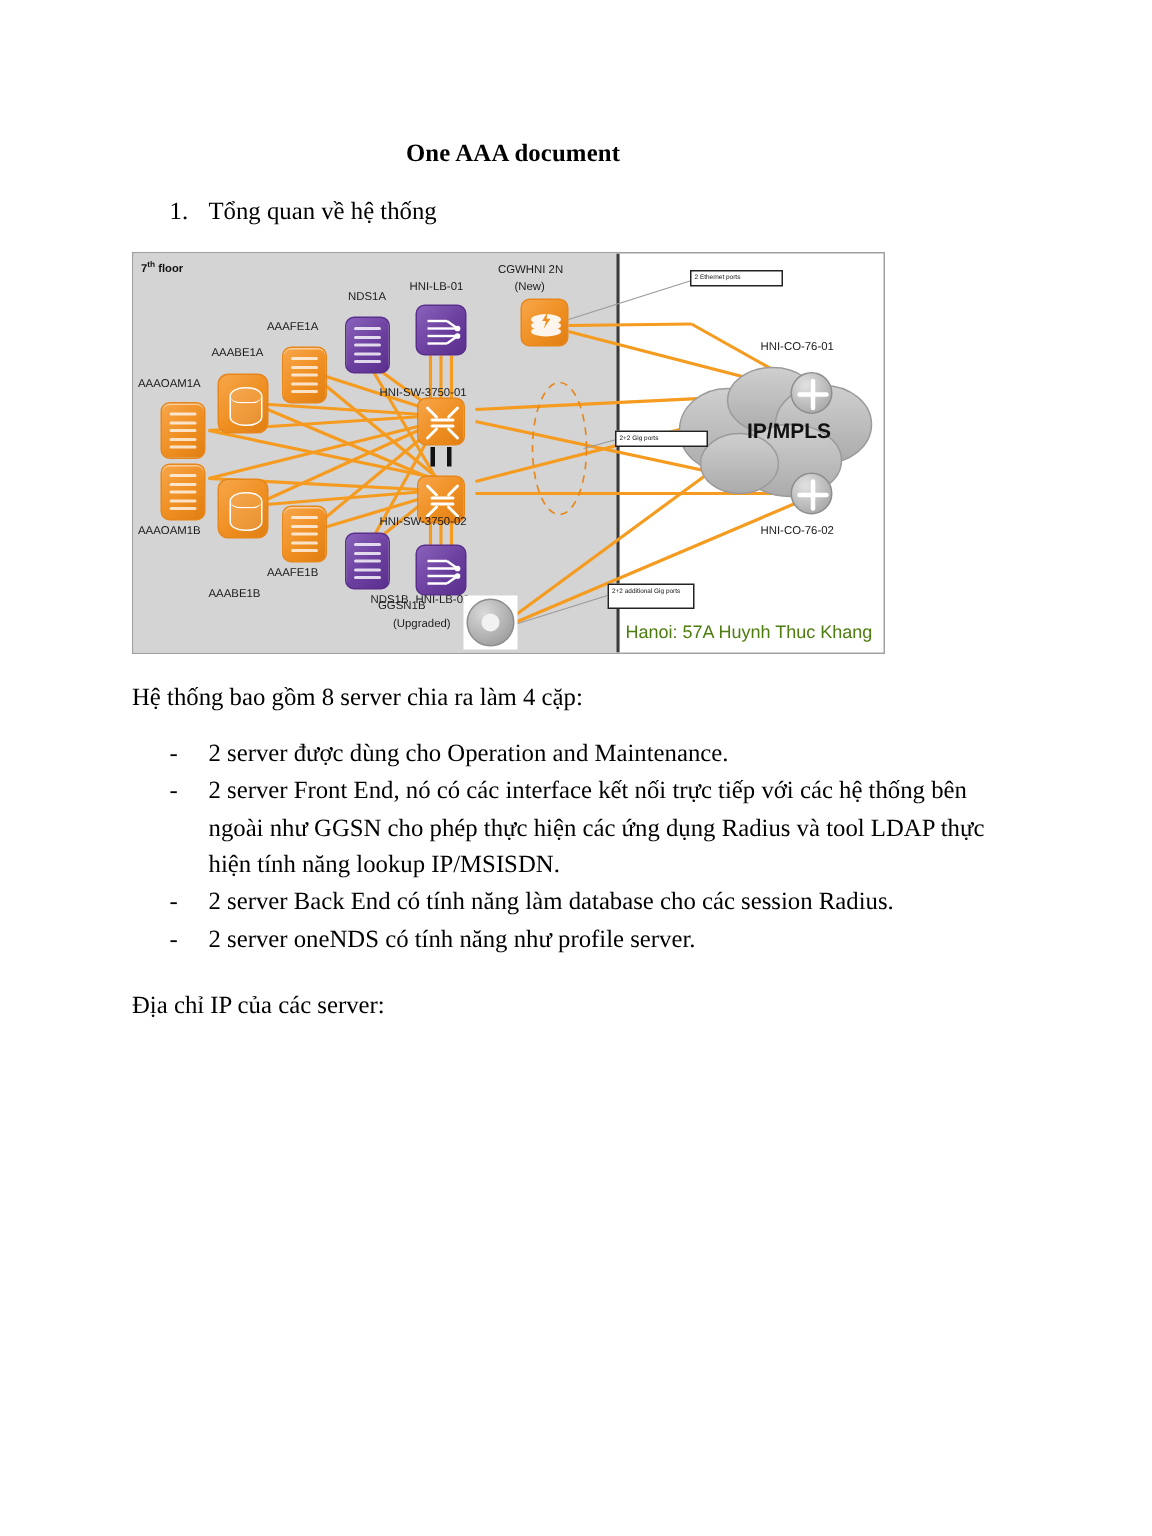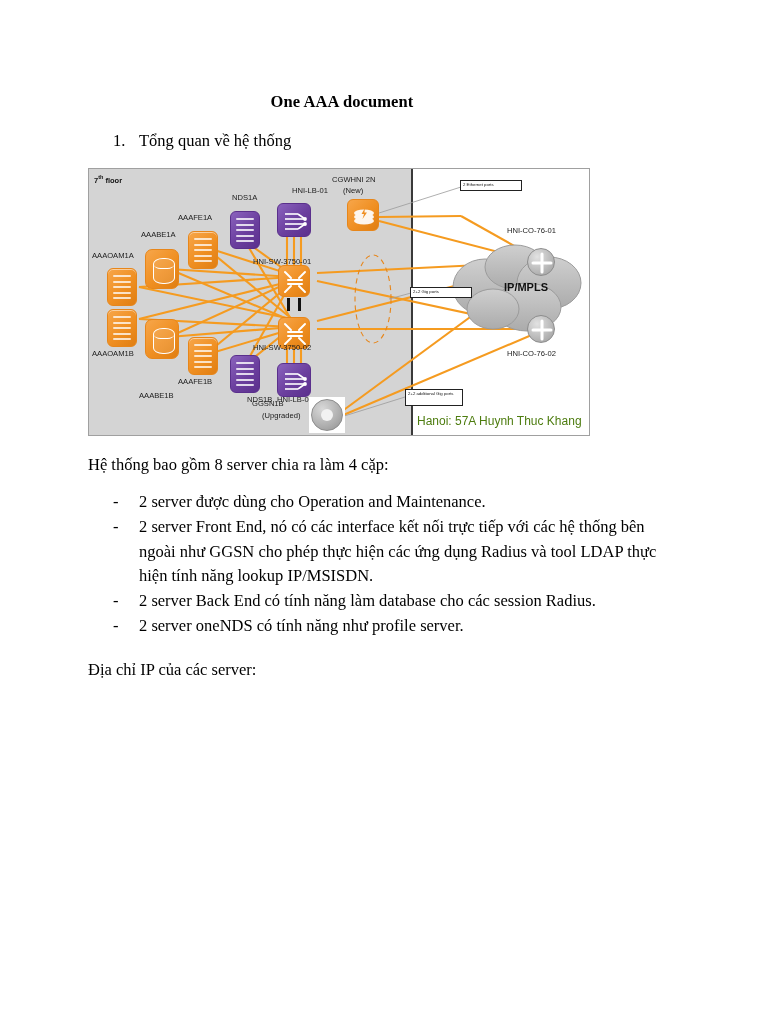--- a/index.html
+++ b/index.html
@@ -209,21 +209,21 @@
     left: 352px; top: 70px;
     width: 146px; height: 96px;
   }
   .cloud-label {
     position: absolute;
     left: 0; top: 0;
     width: 146px; height: 96px;
     display: flex;
     align-items: center;
     justify-content: center;
-    font-size: 11px;
+    font-size: 14px;
     font-weight: bold;
     color: #111;
     padding-left: 24px;
     box-sizing: border-box;
     font-family: "Liberation Sans", sans-serif;
   }
   .site-label {
     position: absolute;
     left: 328px; top: 245px;
     font-size: 12px;
@@ -410,21 +410,21 @@
             <path d="M20 15 L27 15"></path>
             <path d="M20 20 L27 20"></path>
             <path d="M20 25 L27 20"></path>
         </g>
         <g fill="#ffffff">
             <circle cx="27" cy="15" r="1.9"></circle>
             <circle cx="27" cy="20" r="1.9"></circle>
           </g>
       </svg>
     </div>
-    <div class="label" style="left:192px; top:17px;padding-left:11px;">HNI-LB-01</div>
+    <div class="label" style="left:173px; top:17px;padding-left:11px;">HNI-LB-01</div>
 
     <div class="node icon-lb" style="left:188px; top:194px;">
       <svg width="34" height="34" viewBox="0 0 34 34">
         <g stroke="#ffffff" stroke-width="1.6" fill="none">
           <path d="M7 10 H20"></path>
             <path d="M7 15 H20"></path>
             <path d="M7 20 H20"></path>
             <path d="M7 25 H20"></path>
           <path d="M20 10 L27 15"></path>
             <path d="M20 15 L27 15"></path>

